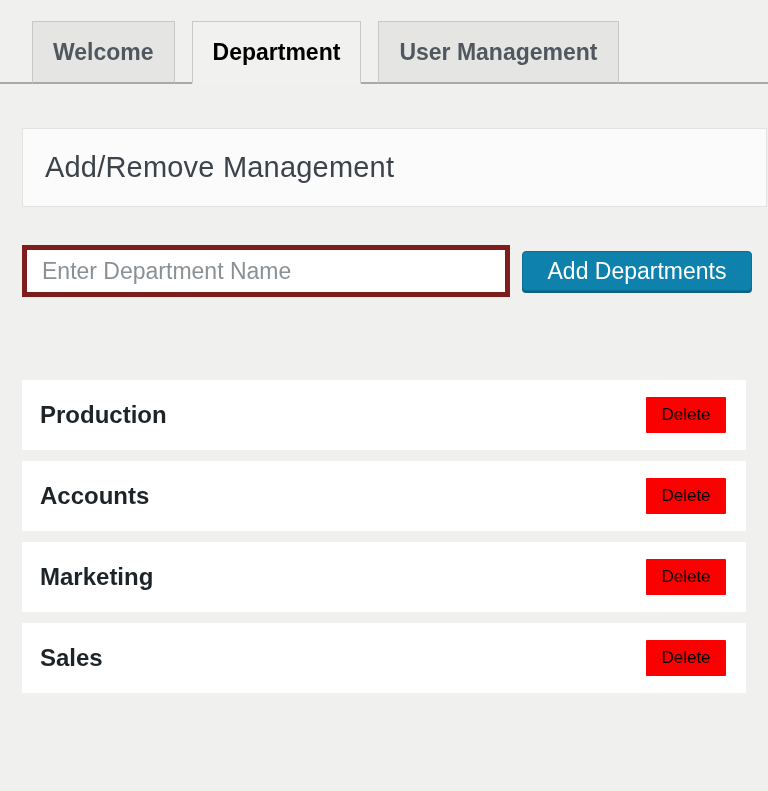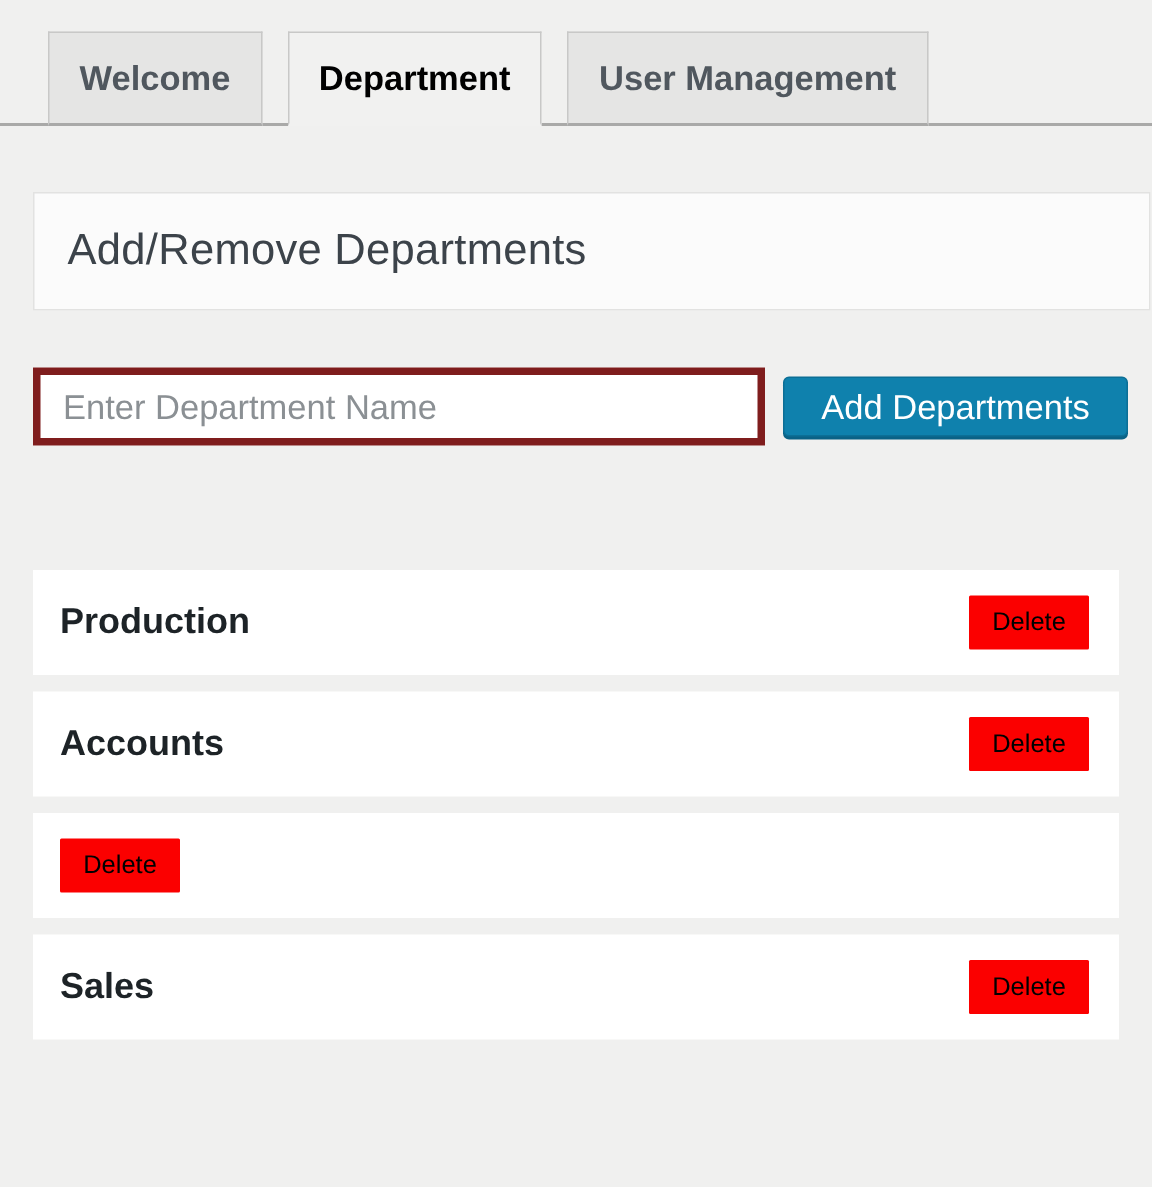--- a/index.html
+++ b/index.html
@@ -133,37 +133,38 @@
   </div>
   <div class="tab active">
     <span>Department</span>
   </div>
   <div class="tab">
     <span>User Management</span>
   </div>
 </div>
 
 <div class="heading-panel">
-  <h1 class="page-title">Add/Remove Departments</h1>
+  <h1 class="page-title">Add/Remove Management</h1>
 </div>
 
 <div class="form-row">
   <input class="dept-input" type="text" placeholder="Enter Department Name" style="">
   <button class="add-btn">Add Departments</button>
 </div>
 
 <div class="dept-list">
   <div class="dept-row">
     <span class="dept-name">Production</span>
     <button class="delete-btn">Delete</button>
   </div>
   <div class="dept-row">
     <span class="dept-name">Accounts</span>
     <button class="delete-btn">Delete</button>
   </div>
   <div class="dept-row">
+    <span class="dept-name">Marketing</span>
     <button class="delete-btn">Delete</button>
   </div>
   <div class="dept-row">
     <span class="dept-name">Sales</span>
     <button class="delete-btn">Delete</button>
   </div>
 </div>
 
 </body></html>

